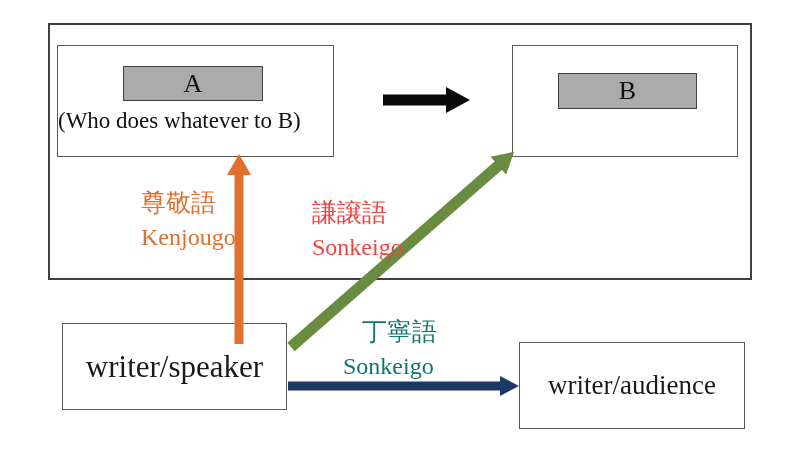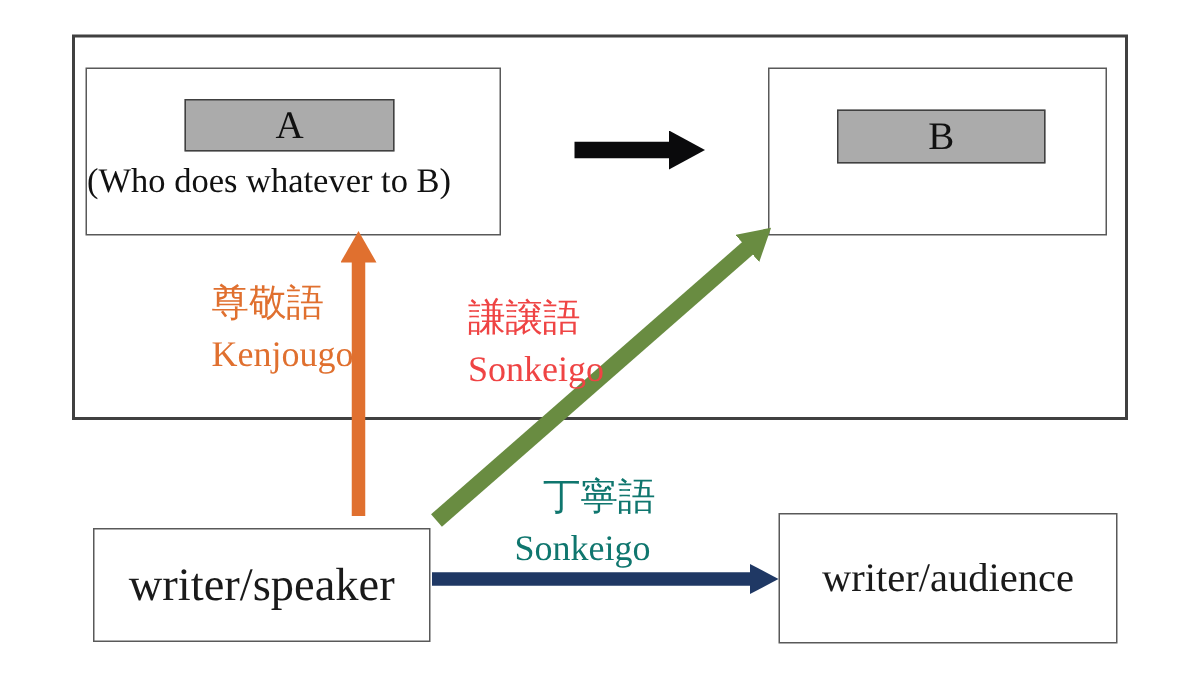--- a/index.html
+++ b/index.html
@@ -27,21 +27,21 @@
   }
 
   
   .node-box {
     border: 1px solid #595959;
     background: #ffffff;
     box-sizing: border-box;
   }
   .box-a { left: 57px; top: 45px; width: 277px; height: 112px; }
   .box-b { left: 512px; top: 45px; width: 226px; height: 112px; }
-  .writer-box { left: 62px; top: 352px; width: 225px; height: 76px; }
+  .writer-box { left: 62px; top: 323px; width: 225px; height: 87px; }
   .reader-box { left: 519px; top: 342px; width: 226px; height: 87px; }
 
   .writer-box, .reader-box {
     display: flex;
     align-items: center;
     justify-content: center;
   }
   .writer-box { font-size: 31px; }
   .reader-box { font-size: 27px; }
 

